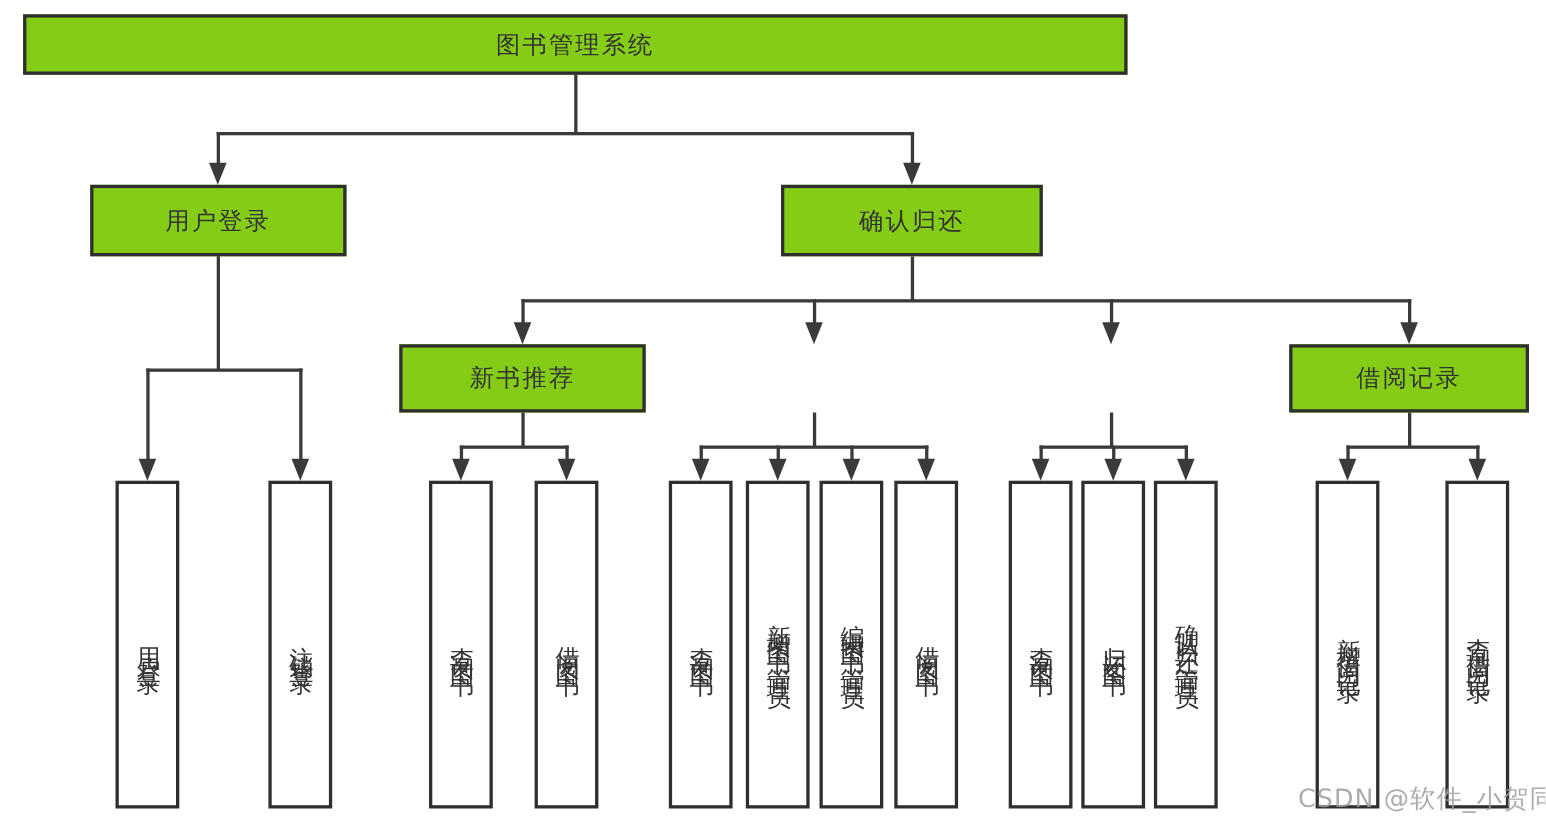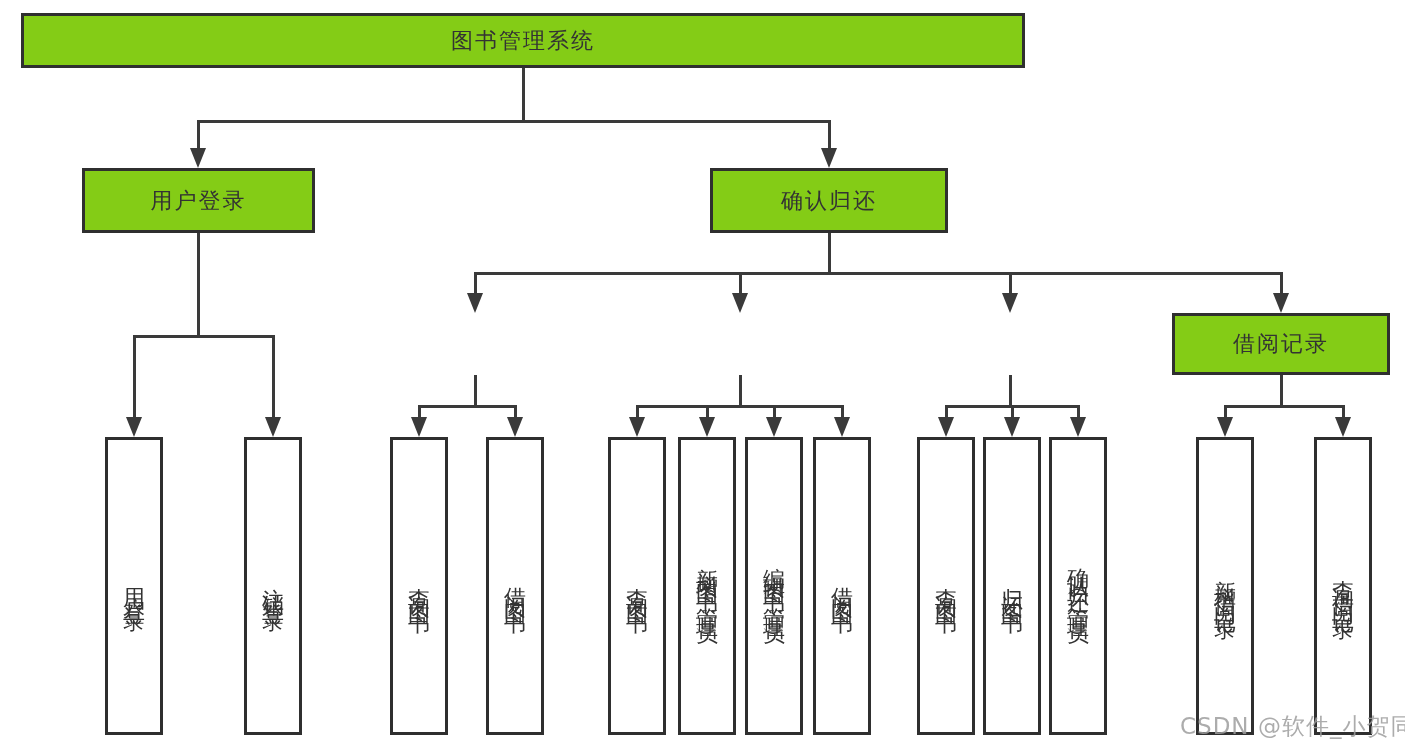--- a/index.html
+++ b/index.html
@@ -92,20 +92,23 @@
     <span>图书管理系统</span>
   </div>
 
   <div class="node" style="left:82px;top:168px;width:233px;height:65px">
     <span>用户登录</span>
   </div>
   <div class="node" style="left:710px;top:168px;width:238px;height:65px">
     <span>确认归还</span>
   </div>
 
+  <div class="node" style="left:363px;top:313px;width:224px;height:62px">
+    <span>新书推荐</span>
+  </div>
   <div class="node" style="left:1172px;top:313px;width:218px;height:62px">
     <span>借阅记录</span>
   </div>
 
   <div class="leaf" style="left:105px;top:437px">
     <span class="vtext">用户登录</span>
   </div>
   <div class="leaf" style="left:244px;top:437px">
     <span class="vtext">注销登录</span>
   </div>

